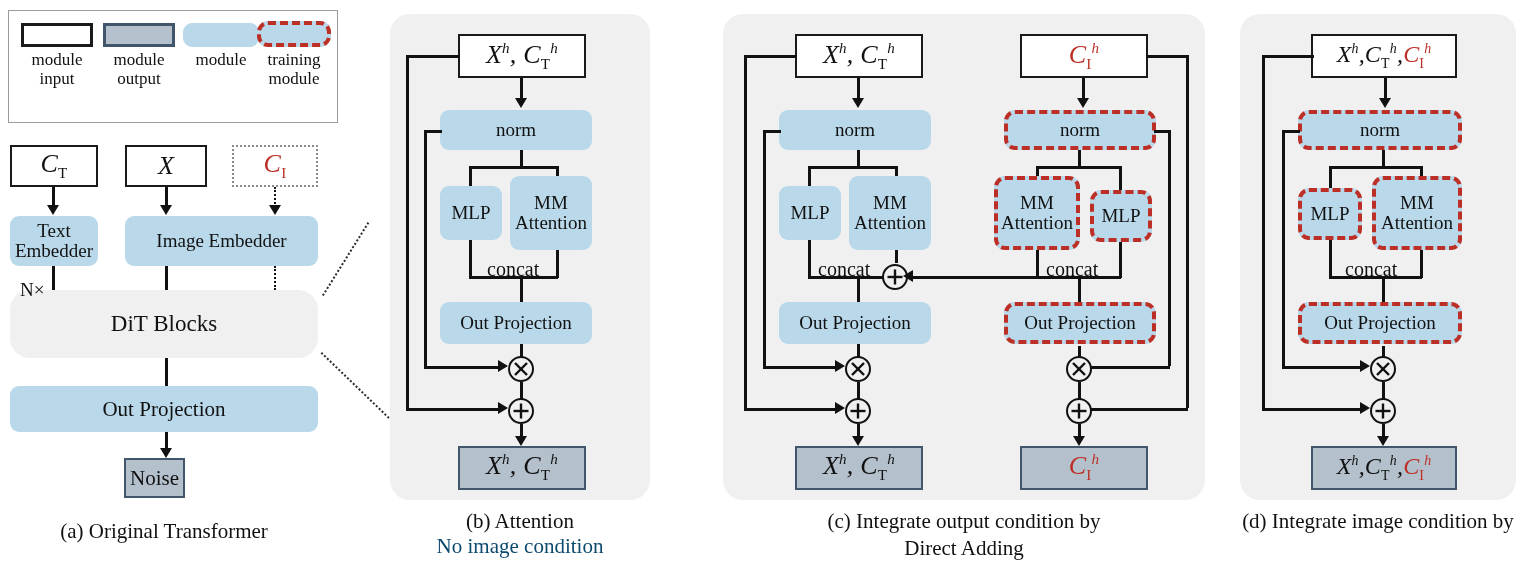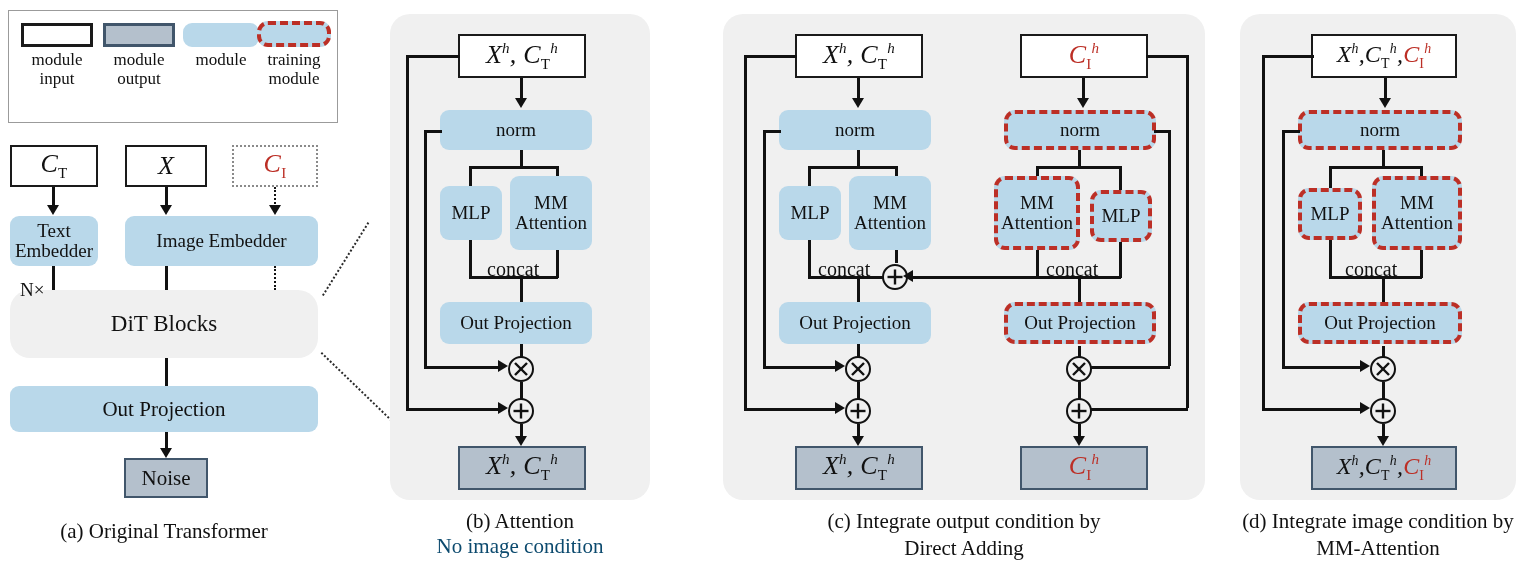--- a/index.html
+++ b/index.html
@@ -179,21 +179,21 @@
 </div>
 
 <div class="abs ln-v" style="left:165px; top:358px; height:28px;"></div>
 
 <div class="abs box-mod" style="left:10px; top:386px; width:308px; height:46px;">
   <span style="font-size:21px;">Out Projection</span>
 </div>
 <div class="abs ln-v" style="left:165px; top:432px; height:18px;"></div>
 <div class="abs arrow-d" style="left:159.5px; top:448px;"></div>
 
-<div class="abs box-output" style="left:124px; top:458px; width:84px; height:40px;font-family:Liberation Serif, serif;">
+<div class="abs box-output" style="left:124px; top:458px; width:61px; height:40px;font-family:Liberation Serif, serif;">
   <span style="font-size:21px;">Noise</span>
 </div>
 
 <div class="abs caption" style="left:10px; top:518px; width:308px;">
   <span>(a) Original Transformer</span>
 </div>
 
 <div class="abs dotline" style="left:322px; top:295px; width:86px; transform: rotate(-58deg);"></div>
 <div class="abs dotline" style="left:322px; top:352px; width:170px; transform: rotate(44deg);"></div>
 
@@ -483,14 +483,13 @@
 <div class="abs ln-h" style="left:1262px; top:408px; width:102px;"></div>
 <div class="abs arrow-r" style="left:1360px; top:402px;"></div>
 
 <div class="abs ln-h" style="left:1282px; top:130px; width:18px;"></div>
 <div class="abs ln-v" style="left:1282px; top:130px; height:236px;"></div>
 <div class="abs ln-h" style="left:1282px; top:366px; width:82px;"></div>
 <div class="abs arrow-r" style="left:1360px; top:360px;"></div>
 
 <div class="abs caption" style="left:1230px; top:508px; width:296px;">
   <div>(d) Integrate image condition by</div>
-  <div>MM-Attention</div>
 </div>
 
 </body></html>

